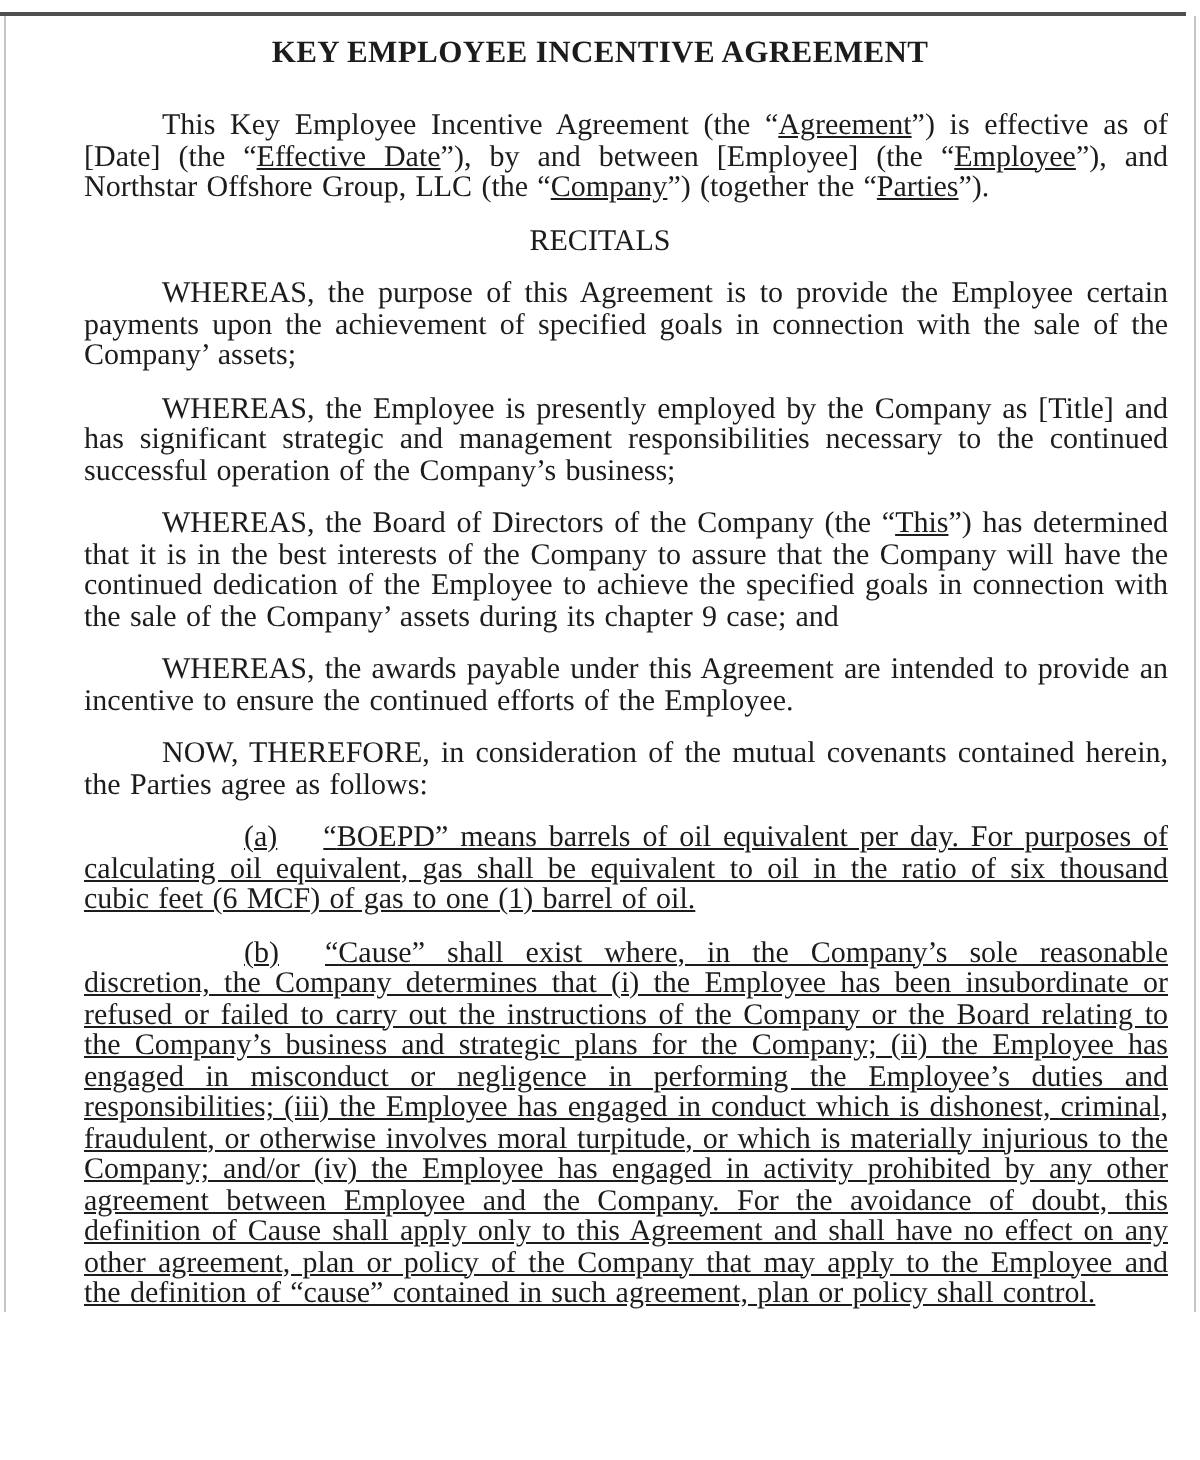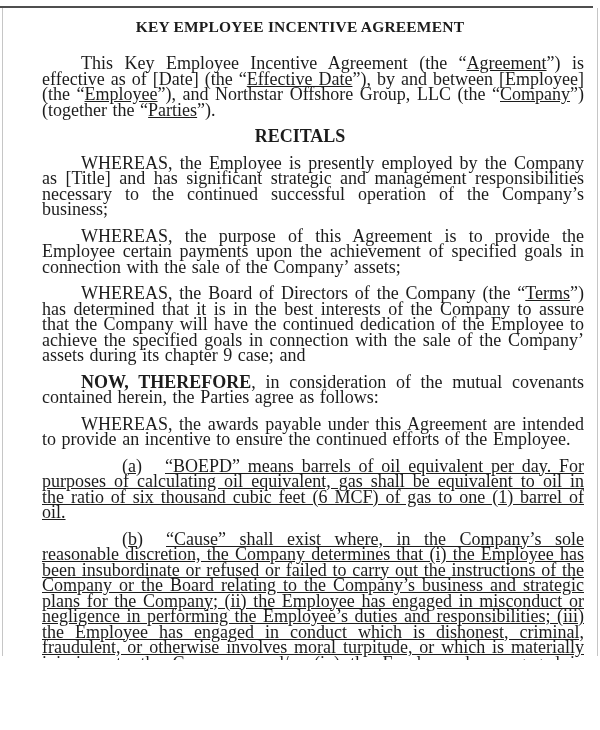--- a/index.html
+++ b/index.html
@@ -22,52 +22,52 @@
 
   .content { position:absolute; left:42px; top:18px; width:542px; }
 
   .doc-title {
     font-size:15.5px; line-height:18px; font-weight:bold;
     text-align:center; letter-spacing:0.2px;
     margin:0 -16px 20px -42px;
   }
   .p {
     margin:0 0 11px 0;
-    font-size:18px; line-height:15.5px;
+    font-size:15px; line-height:15.5px;
     text-align:justify;
     word-spacing:0.06em;
   }
   .p-heading {
     text-align:center; font-weight:bold; text-indent:0;
     margin-left:-42px; margin-right:-16px;
   }
   .p-body { text-indent:39px; }
   .p-item { text-indent:45px; }
   .p-sub  { text-indent:80px;text-decoration:underline; }
   .tab { display:inline-block; width:23px; }
   .u { text-decoration:underline; }
-  .b { font-weight:bold; }
+  .b { font-weight:normal; }
 </style>
 </head>
 <body>
 
 <div class="page">
   <div class="top-rule"></div>
   <div class="edge edge-left"></div>
   <div class="edge edge-right"></div>
   <div class="edge edge-bottom"></div>
 
   <div class="content">
     <h1 class="doc-title">KEY EMPLOYEE INCENTIVE AGREEMENT</h1>
     <div id="paragraphs">
         <p class="p p-body"><span>This Key Employee Incentive Agreement (the “</span><span class="u">Agreement</span><span>”) is effective as of [Date] (the “</span><span class="u">Effective Date</span><span>”), by and between [Employee] (the “</span><span class="u">Employee</span><span>”), and Northstar Offshore Group, LLC (the “</span><span class="u">Company</span><span>”) (together the “</span><span class="u">Parties</span><span>”).</span></p>
         <p class="p p-heading"><span class="b">RECITALS</span></p>
+        <p class="p p-body"><span>WHEREAS, the purpose of this Agreement is to provide the Employee certain payments upon the achievement of specified goals in connection with the sale of the Company’ assets;</span></p>
         <p class="p p-body"><span>WHEREAS, the Employee is presently employed by the Company as [Title] and has significant strategic and management responsibilities necessary to the continued successful operation of the Company’s business;</span></p>
-        <p class="p p-body"><span>WHEREAS, the purpose of this Agreement is to provide the Employee certain payments upon the achievement of specified goals in connection with the sale of the Company’ assets;</span></p>
-        <p class="p p-body"><span>WHEREAS, the Board of Directors of the Company (the “</span><span class="u">Terms</span><span>”) has determined that it is in the best interests of the Company to assure that the Company will have the continued dedication of the Employee to achieve the specified goals in connection with the sale of the Company’ assets during its chapter 9 case; and</span></p>
+        <p class="p p-body"><span>WHEREAS, the Board of Directors of the Company (the “</span><span class="u">This</span><span>”) has determined that it is in the best interests of the Company to assure that the Company will have the continued dedication of the Employee to achieve the specified goals in connection with the sale of the Company’ assets during its chapter 9 case; and</span></p>
+        <p class="p p-body"><span>WHEREAS, the awards payable under this Agreement are intended to provide an incentive to ensure the continued efforts of the Employee.</span></p>
         <p class="p p-body"><span class="b">NOW, THEREFORE</span><span>, in consideration of the mutual covenants contained herein, the Parties agree as follows:</span></p>
-        <p class="p p-body"><span>WHEREAS, the awards payable under this Agreement are intended to provide an incentive to ensure the continued efforts of the Employee.</span></p>
         <p class="p p-sub"><span>(a)</span><span class="tab"></span><span>“</span><span class="u">BOEPD</span><span>” means barrels of oil equivalent per day. For purposes of calculating oil equivalent, gas shall be equivalent to oil in the ratio of six thousand cubic feet (6 MCF) of gas to one (1) barrel of oil.</span></p>
         <p class="p p-sub"><span>(b)</span><span class="tab"></span><span>“</span><span class="u">Cause</span><span>” shall exist where, in the Company’s sole reasonable discretion, the Company determines that (i) the Employee has been insubordinate or refused or failed to carry out the instructions of the Company or the Board relating to the Company’s business and strategic plans for the Company; (ii) the Employee has engaged in misconduct or negligence in performing the Employee’s duties and responsibilities; (iii) the Employee has engaged in conduct which is dishonest, criminal, fraudulent, or otherwise involves moral turpitude, or which is materially injurious to the Company; and/or (iv) the Employee has engaged in activity prohibited by any other agreement between Employee and the Company. For the avoidance of doubt, this definition of Cause shall apply only to this Agreement and shall have no effect on any other agreement, plan or policy of the Company that may apply to the Employee and the definition of “cause” contained in such agreement, plan or policy shall control.</span></p>
         <p class="p p-sub"><span>(c)</span><span class="tab"></span><span>“</span><span class="u">Title</span><span>” means the Internal Revenue Code of 1986, as amended from time to time.</span></p>
       </div>
   </div>
 </div>
 
 </body></html>

